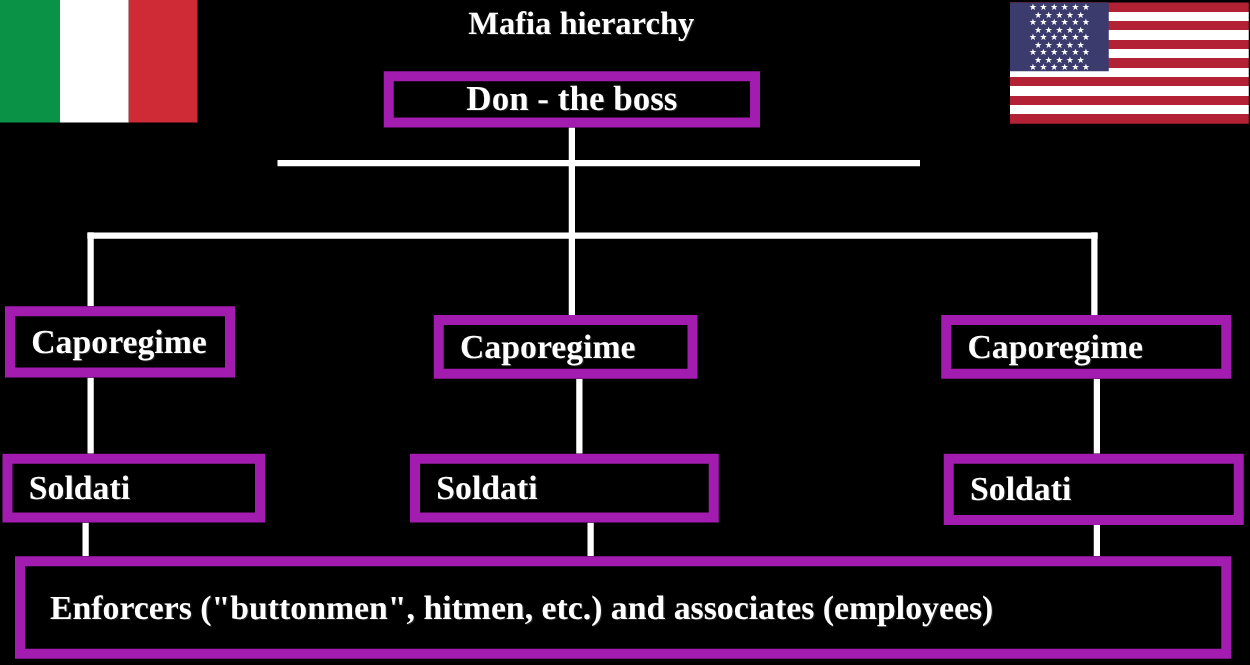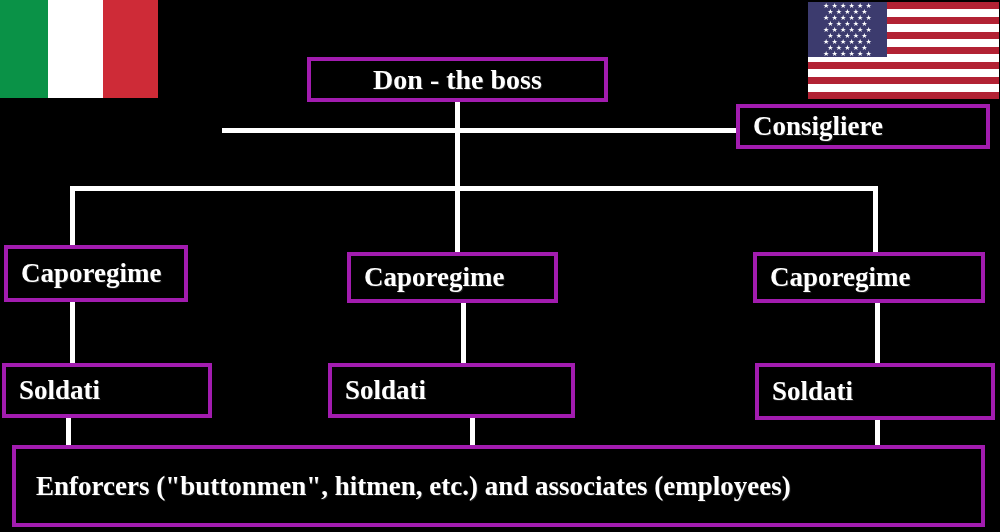--- a/index.html
+++ b/index.html
@@ -23,21 +23,21 @@
     text-align: center;
     color: #fff;
     font-size: 26px;
     font-weight: bold;
     text-shadow: 1px 1px 0 #222;
   }
   .node {
     position: absolute;
     box-sizing: border-box;
     background: #000;
-    border: 4px solid #a21caf;
+    border: 8px solid #a21caf;
     color: #fff;
     font-weight: bold;
     font-size: 27px;
     display: flex;
     align-items: center;
     padding-left: 13px;
     text-shadow: 1px 1px 0 #222;
     white-space: nowrap;
   }
   .node.center {
@@ -125,41 +125,39 @@
       <div class="star-row">★ ★ ★ ★ ★ ★</div>
       <div class="star-row">★ ★ ★ ★ ★</div>
       <div class="star-row">★ ★ ★ ★ ★ ★</div>
       <div class="star-row">★ ★ ★ ★ ★</div>
       <div class="star-row">★ ★ ★ ★ ★ ★</div>
       <div class="star-row">★ ★ ★ ★ ★</div>
       <div class="star-row">★ ★ ★ ★ ★ ★</div>
     </div>
   </div>
 
+  <div class="title">Mafia hierarchy</div>
 
   <div class="line trunk"></div>
   <div class="line h1"></div>
   <div class="line h2"></div>
   <div class="line dropL"></div>
   <div class="line dropR"></div>
   <div class="line c1s1"></div>
   <div class="line c2s2"></div>
   <div class="line c3s3"></div>
   <div class="line s1e"></div>
   <div class="line s2e"></div>
   <div class="line s3e"></div>
 
   <div class="node don center">
     <span>Don - the boss</span>
   </div>
 
 
-  <div class="node consigliere">
-    <span>Consigliere</span>
-  </div>
 
   <div class="node capo1">
     <span>Caporegime</span>
   </div>
 
   <div class="node capo2">
     <span>Caporegime</span>
   </div>
 
   <div class="node capo3">

